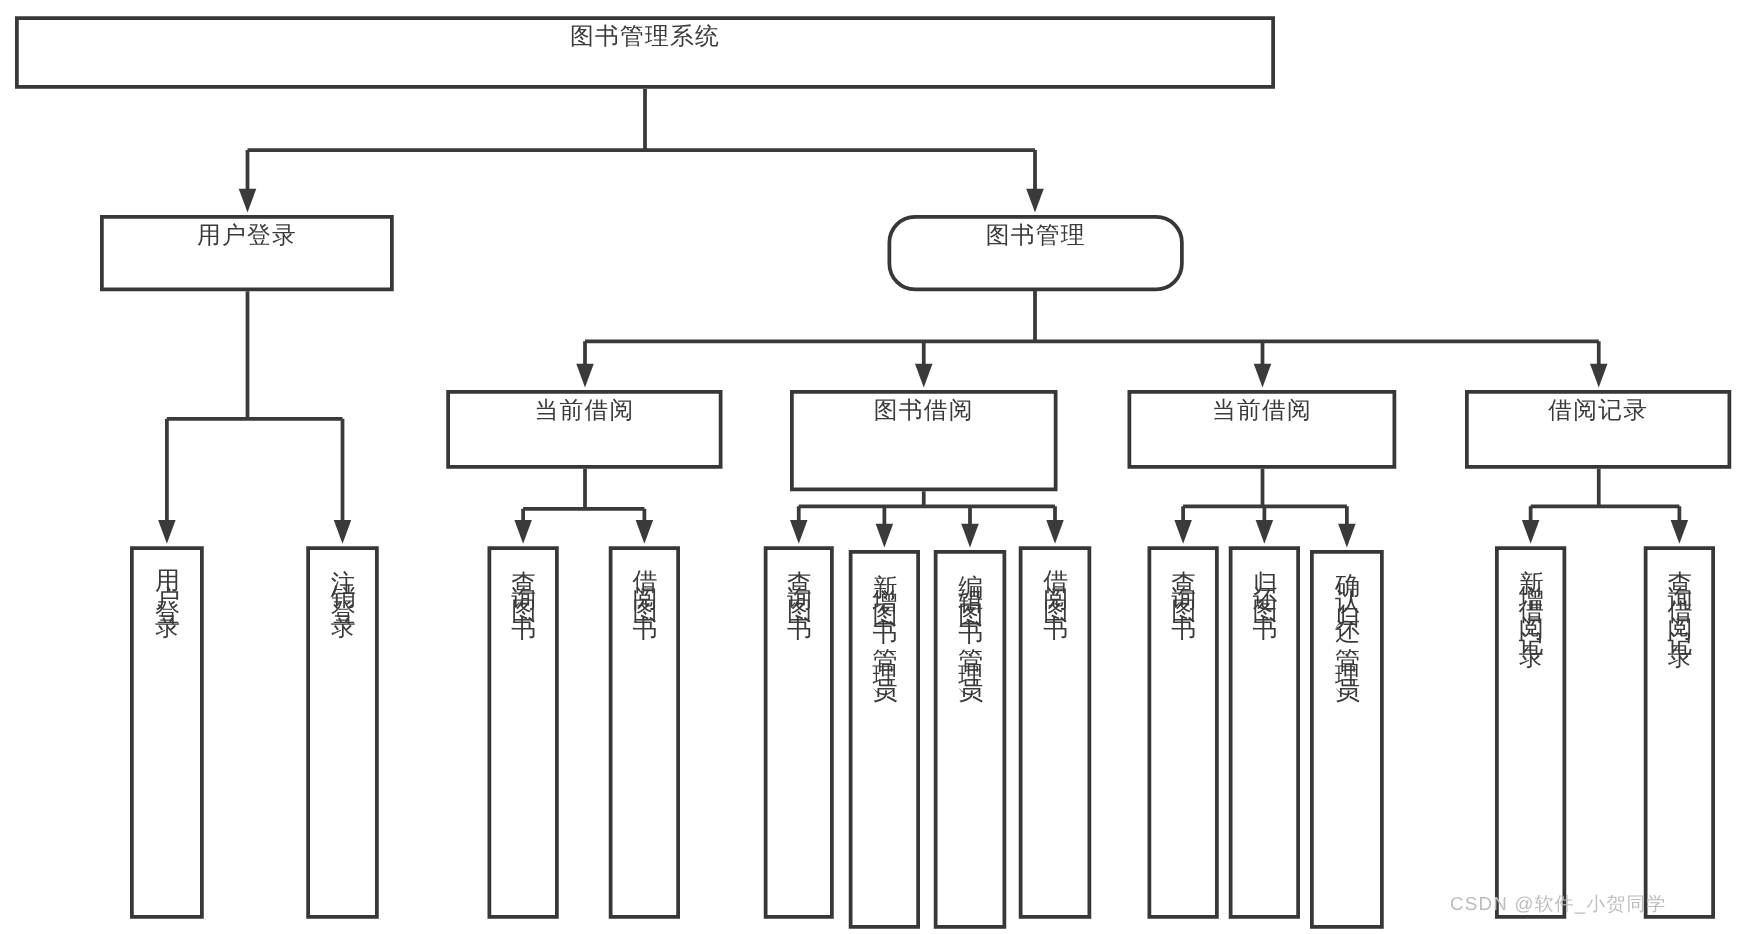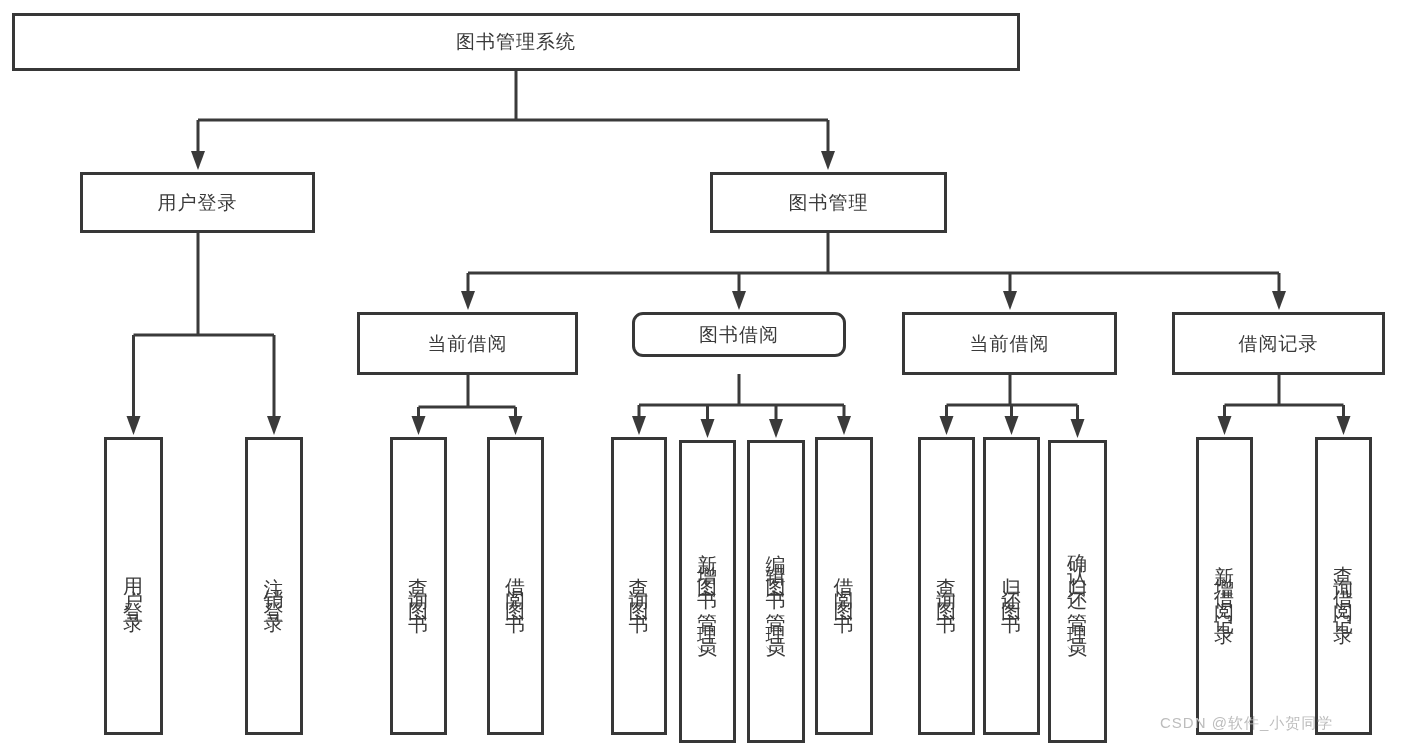--- a/index.html
+++ b/index.html
@@ -23,21 +23,21 @@
     height: 747px;
     pointer-events: none;
   }
   .node {
     position: absolute;
     box-sizing: border-box;
     background: #ffffff;
     border: 3px solid #373737;
     color: #3a3a3a;
     display: flex;
-    align-items: center;
+    align-items: flex-start;
     justify-content: center;
     text-align: center;
   }
   .h-node {
     font-size: 19px;
     letter-spacing: 1px;
   }
   .v-node {
     font-size: 20px;
   }
@@ -103,28 +103,28 @@
     </g>
   </svg>
 
   <div class="node h-node" style="left:12px; top:13px; width:1008px; height:58px;">
     <span>图书管理系统</span>
   </div>
 
   <div class="node h-node" style="left:80px; top:172px; width:235px; height:61px;">
     <span>用户登录</span>
   </div>
-  <div class="node h-node" style="left:710px; top:172px; width:237px; height:61px;">
+  <div class="node h-node" style="left:710px; top:172px; width:237px; height:61px;border-radius:22px;">
     <span>图书管理</span>
   </div>
 
   <div class="node h-node" style="left:357px; top:312px; width:221px; height:63px;">
     <span>当前借阅</span>
   </div>
-  <div class="node h-node" style="left:632px; top:312px; width:214px; height:45px;border-radius:11px;">
+  <div class="node h-node" style="left:632px; top:312px; width:214px; height:81px;">
     <span>图书借阅</span>
   </div>
   <div class="node h-node" style="left:902px; top:312px; width:215px; height:63px;">
     <span>当前借阅</span>
   </div>
   <div class="node h-node" style="left:1172px; top:312px; width:213px; height:63px;">
     <span>借阅记录</span>
   </div>
 
   <div class="node v-node" style="left:104px; top:437px; width:59px; height:298px;">

